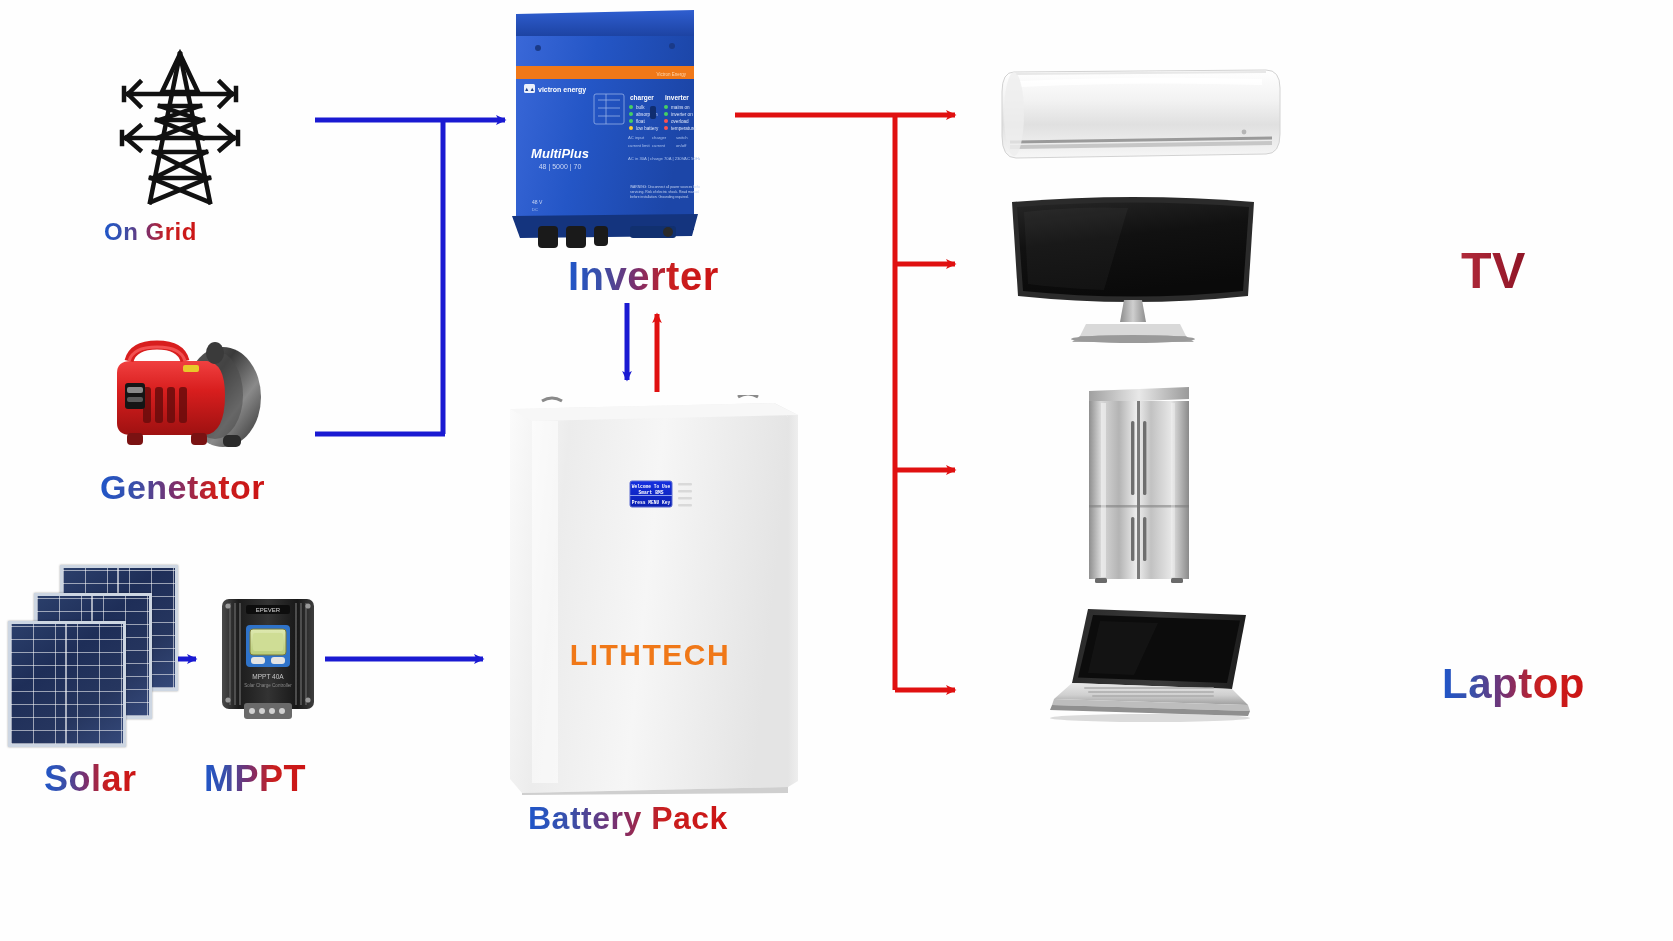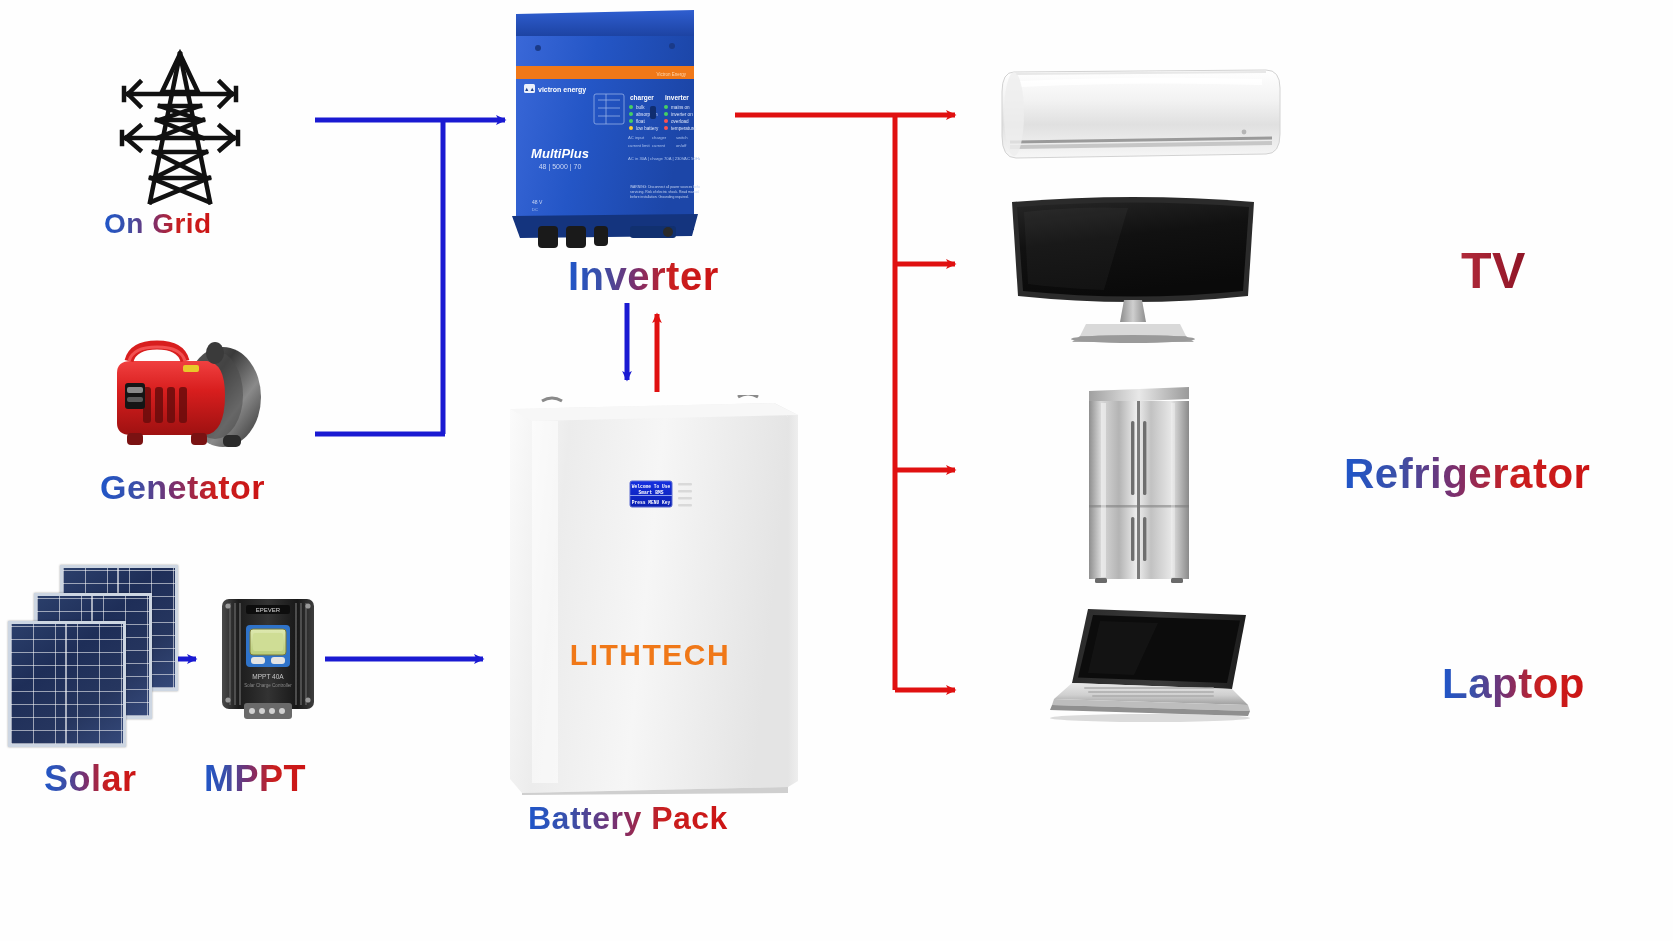--- a/index.html
+++ b/index.html
@@ -172,21 +172,21 @@
         <path d="M41,130 L99,154"></path>
           <path d="M99,130 L41,154"></path>
 
         <path d="M14,40 L14,52"></path>
           <path d="M126,40 L126,52"></path>
         <path d="M12,84 L12,96"></path>
           <path d="M128,84 L128,96"></path>
       </g>
     </svg>
   </div>
-  <div class="lbl" style="left:104px; top:208px; font-size:28px;">On Grid</div>
+  <div class="lbl" style="left:104px; top:218px; font-size:24px;">On Grid</div>
 
   <div class="node generator">
     <svg viewBox="0 0 175 125" width="175" height="125" xmlns="http://www.w3.org/2000/svg">
       <defs>
         <linearGradient id="gRed" x1="0" y1="0" x2="0" y2="1">
           <stop offset="0%" stop-color="#f04040"></stop>
           <stop offset="40%" stop-color="#d81e1e"></stop>
           <stop offset="100%" stop-color="#9e1111"></stop>
         </linearGradient>
         <linearGradient id="gSteel" x1="0" y1="0" x2="1" y2="1">
@@ -525,21 +525,20 @@
       <rect x="46" y="132" width="3.4" height="44" rx="1.6" fill="#6e6e6e"></rect>
       <rect x="58" y="132" width="3.4" height="44" rx="1.6" fill="#6e6e6e"></rect>
 
       <rect x="16" y="18" width="5" height="174" fill="#ffffff" opacity=".45"></rect>
       <rect x="86" y="18" width="4" height="174" fill="#ffffff" opacity=".3"></rect>
 
       <rect x="10" y="193" width="12" height="5" rx="1.5" fill="#6a6a6a"></rect>
       <rect x="86" y="193" width="12" height="5" rx="1.5" fill="#6a6a6a"></rect>
     </svg>
   </div>
-  <div class="lbl" style="left:1344px; top:450px; font-size:42px;">Refrigerator</div>
 
   <div class="node laptop">
     <svg viewBox="0 0 240 120" width="240" height="120" xmlns="http://www.w3.org/2000/svg">
       <defs>
         <linearGradient id="gLidFrame" x1="0" y1="0" x2="1" y2="0">
           <stop offset="0%" stop-color="#2a2a2a"></stop>
           <stop offset="50%" stop-color="#3a3a3a"></stop>
           <stop offset="100%" stop-color="#1e1e1e"></stop>
         </linearGradient>
         <linearGradient id="gBase" x1="0" y1="0" x2="0" y2="1">

